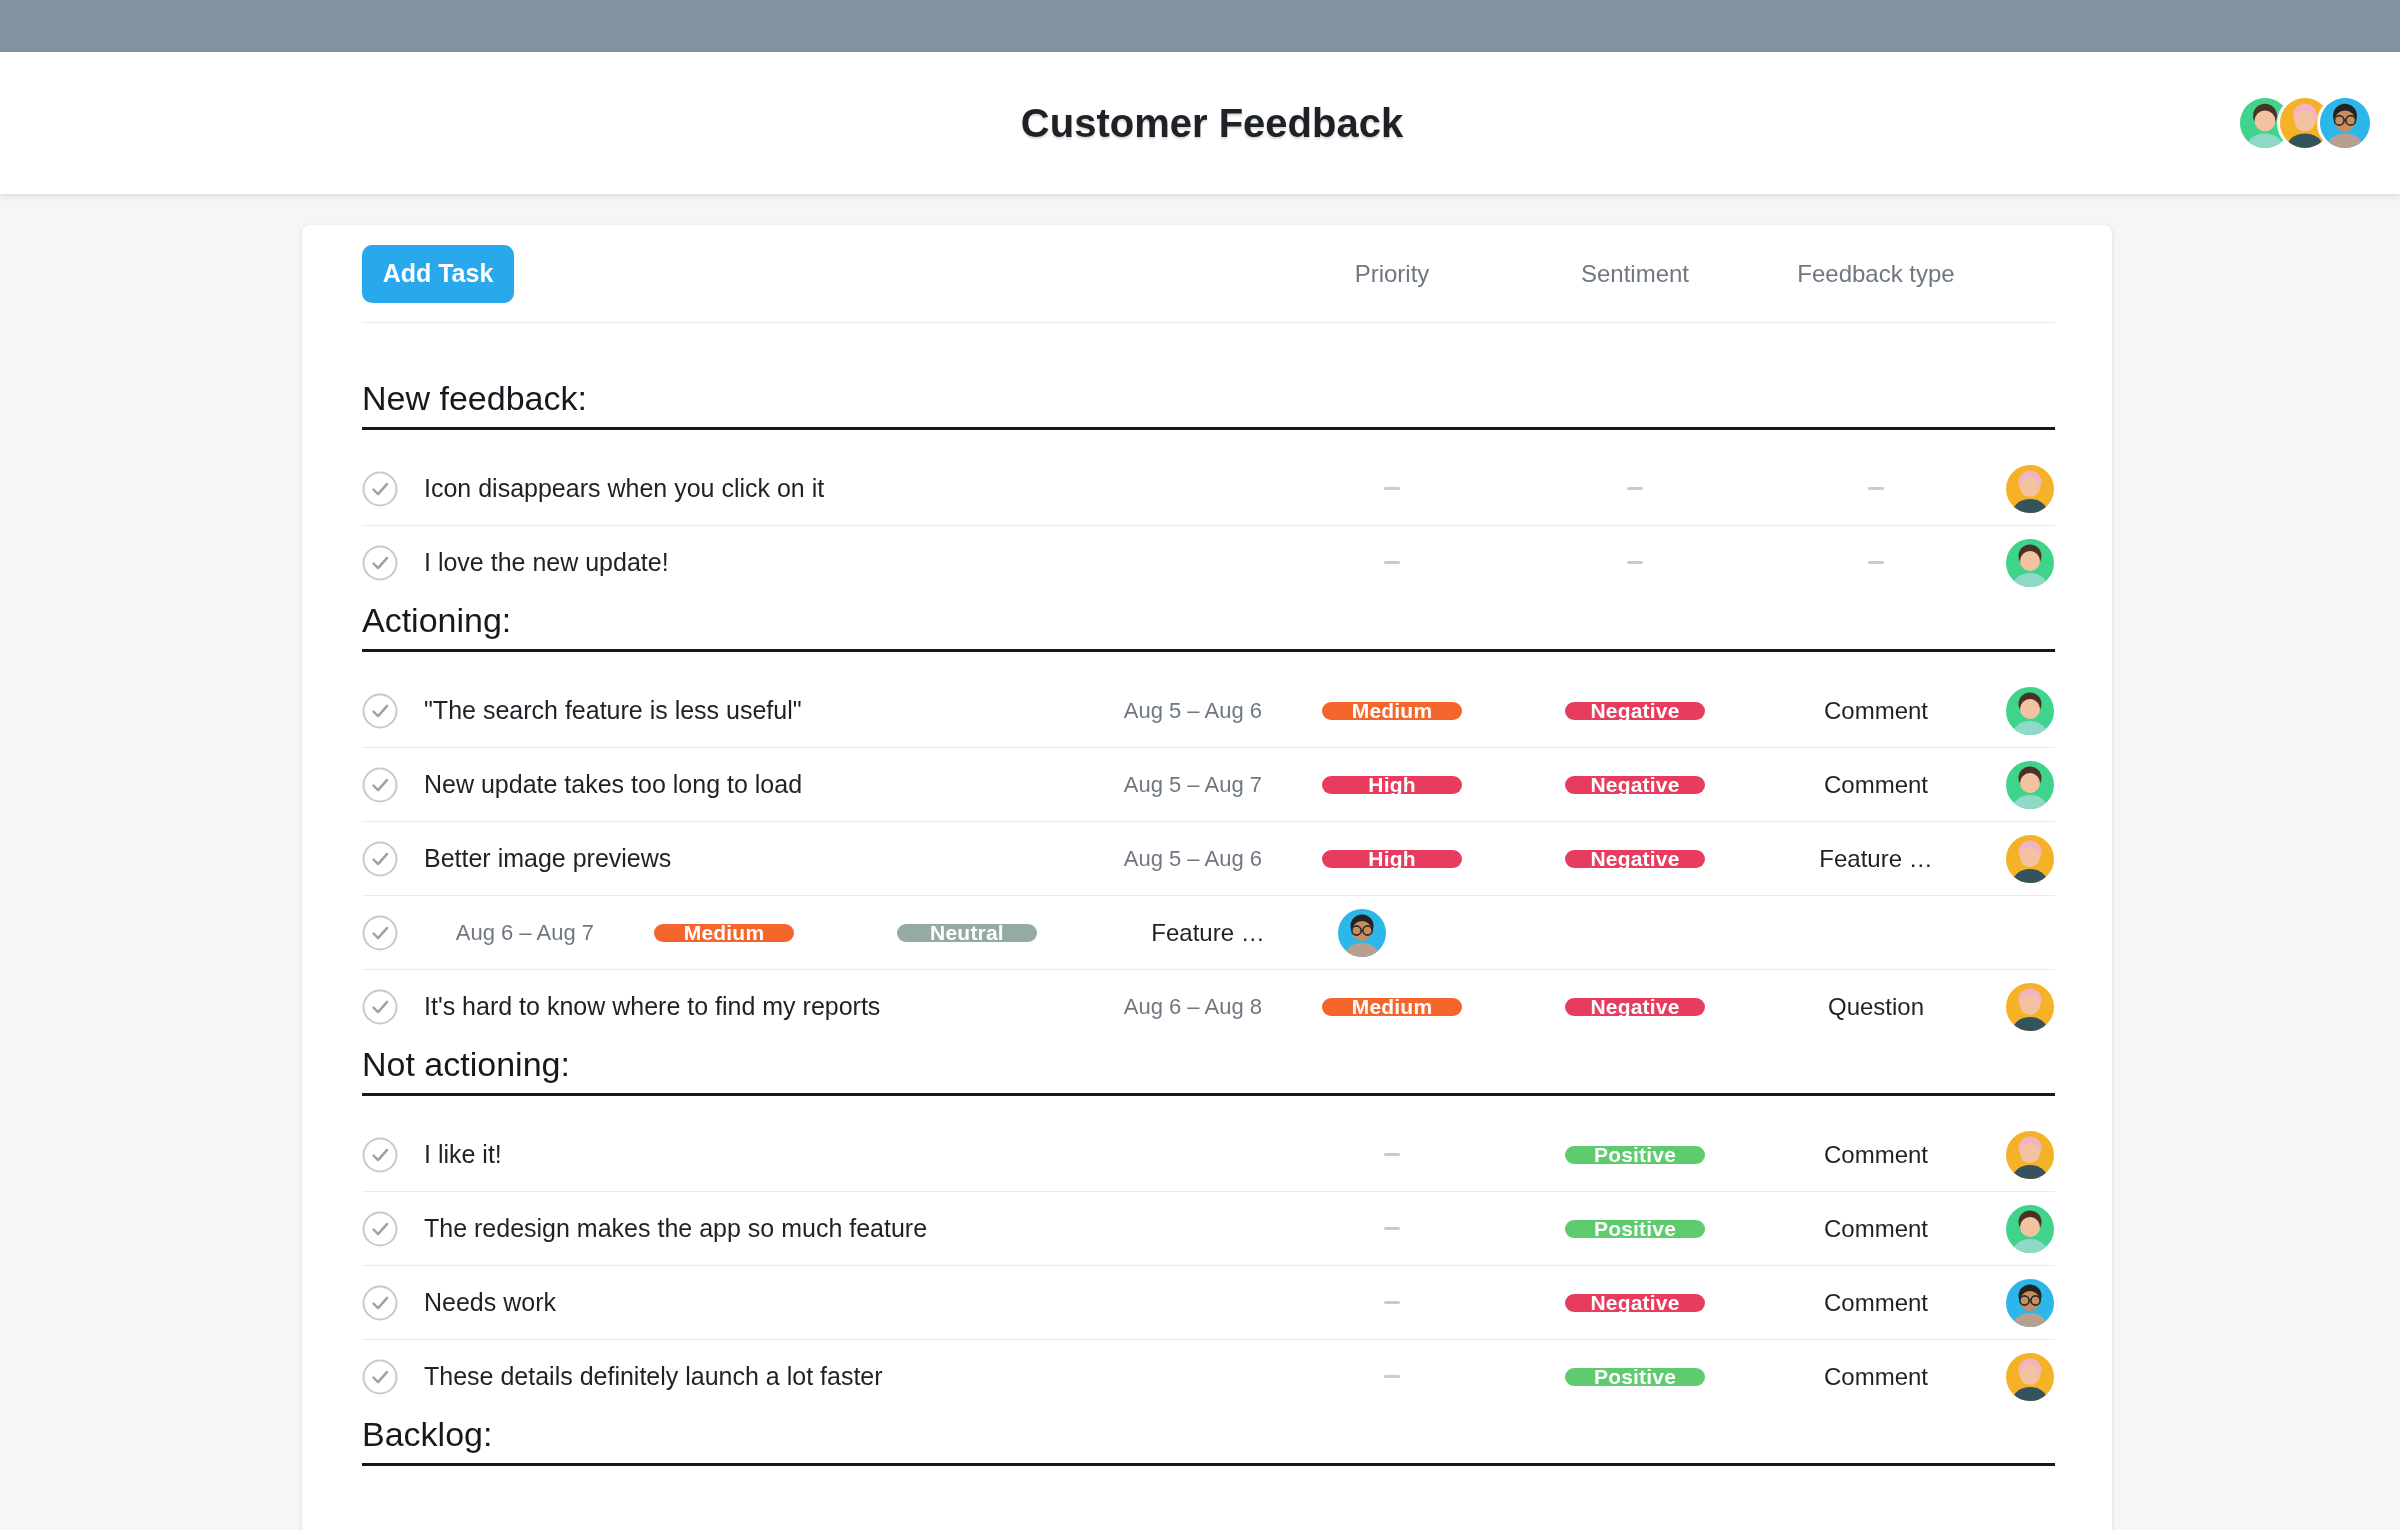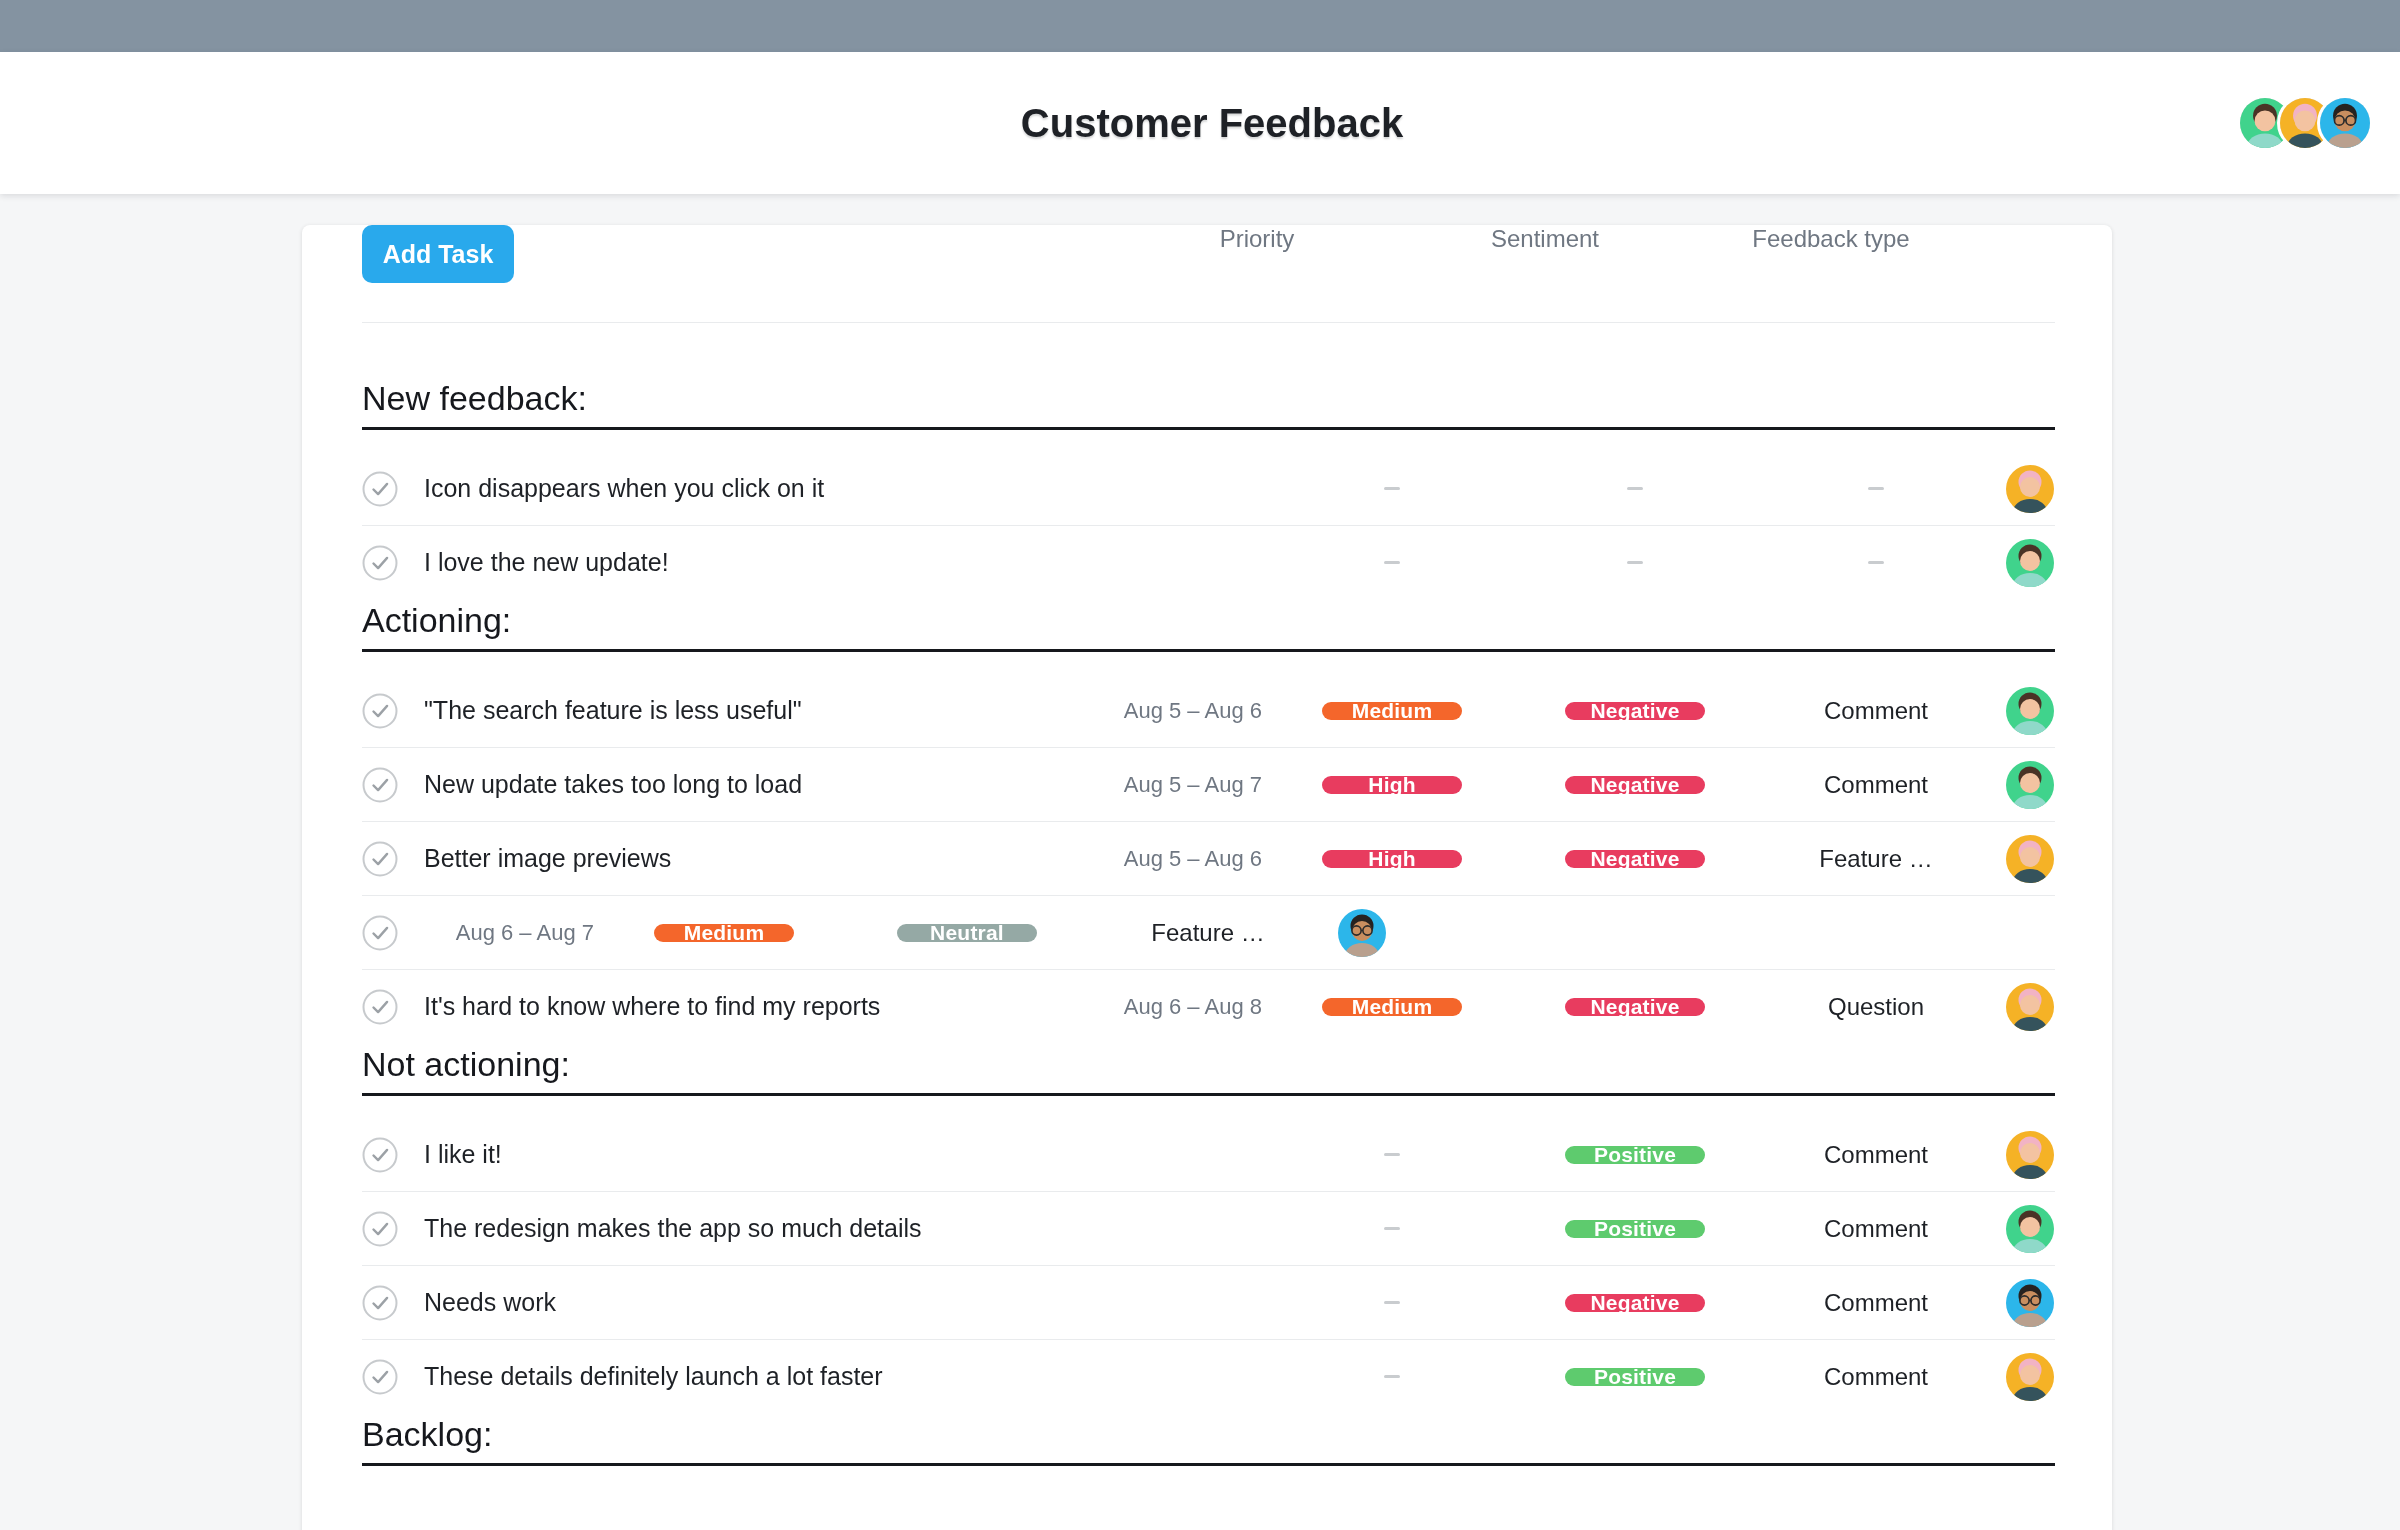--- a/index.html
+++ b/index.html
@@ -35,21 +35,21 @@
   .stack-avatar:nth-child(2){z-index:2;}
   .stack-avatar:nth-child(3){z-index:3;}
   
   .content{padding-top:31px;}
   .card{
     margin-left:302px;width:1810px;height:1340px;box-sizing:border-box;
     background:#fff;border-radius:8px;box-shadow:0 1px 4px rgba(0,0,0,.12);
     padding:0 57px 0 60px;
   }
   
-  .toolbar{height:97px;display:flex;border-bottom:1px solid #E9EBED;gap:45px;}
+  .toolbar{height:97px;display:flex;align-items:center;border-bottom:1px solid #E9EBED;}
   .add-task-btn{
     width:152px;height:58px;border:none;border-radius:10px;cursor:pointer;
     background:#29A9EC;color:#fff;font-size:25px;font-weight:600;
     font-family:inherit;
   }
   .toolbar-spacer{flex:1;}
   .col-head{font-size:24px;color:#6F7782;text-align:center;}
   .w-priority{width:260px;}
   .w-sentiment{width:226px;}
   .w-feedback{width:256px;}
@@ -340,21 +340,21 @@
                     <circle cx="24" cy="22" r="10" fill="#F3C3A1"></circle>
                     <ellipse cx="24" cy="46.5" rx="17" ry="12.5" fill="#35535C"></ellipse>
                   </svg></span>
               </span>
             </div>
             <div class="task-row">
               <span class="check-icon"><svg viewBox="0 0 36 36" width="100%" height="100%">
                   <circle cx="18" cy="18" r="16.5" fill="none" stroke="#C7CACD" stroke-width="2"></circle>
                   <path d="M11.5 18.5 l4.6 4.6 9-10.2" fill="none" stroke="#9CA1A6" stroke-width="2.4" stroke-linecap="round" stroke-linejoin="round"></path>
                 </svg></span>
-              <span class="task-title">The redesign makes the app so much details</span>
+              <span class="task-title">The redesign makes the app so much feature</span>
               <span class="task-dates"></span>
               <span class="cell w-priority">
                 <span class="dash"></span>
               </span>
               <span class="cell w-sentiment">
                 <span class="pill" style="background: rgb(94, 203, 110);">Positive</span>
               </span>
               <span class="cell w-feedback">
                 <span class="feedback-type">Comment</span>
               </span>

